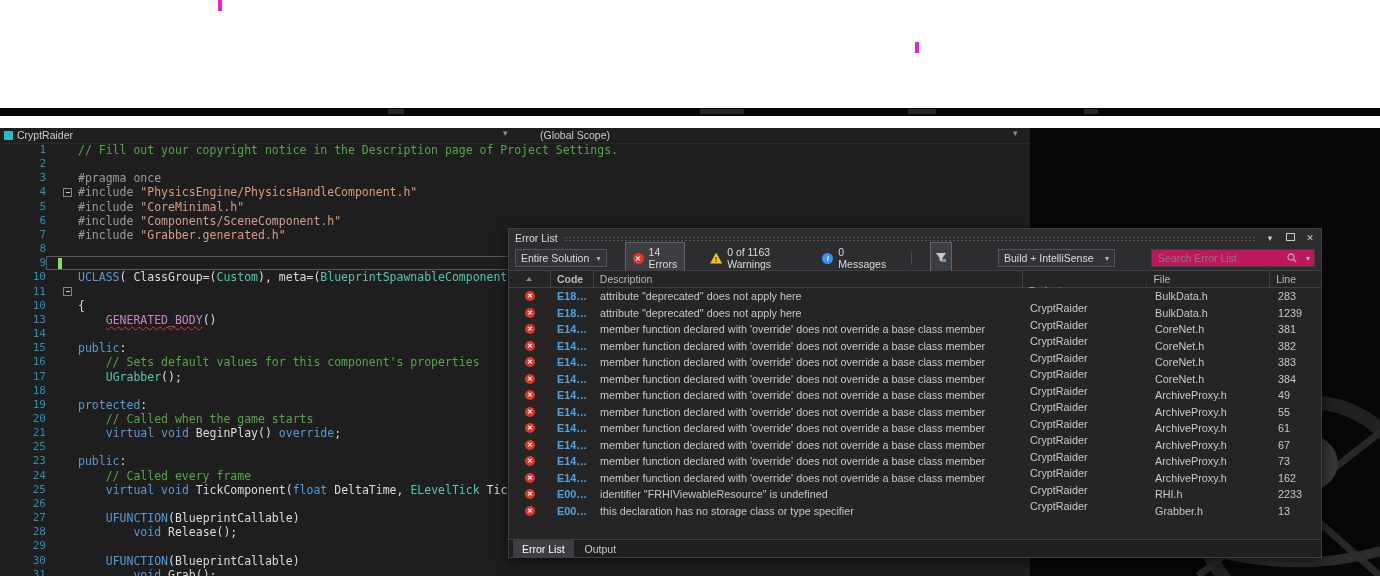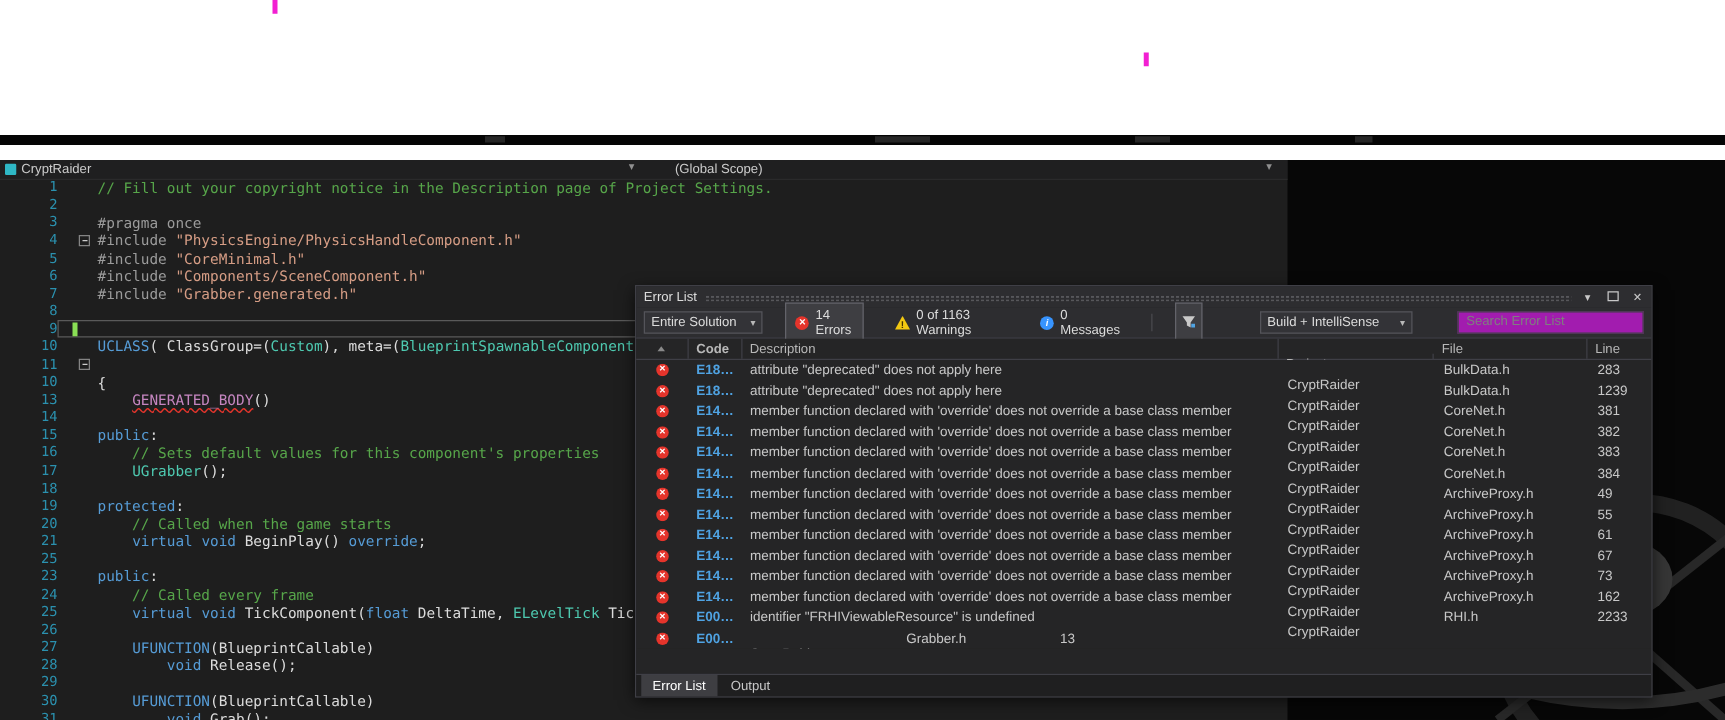--- a/index.html
+++ b/index.html
@@ -68,22 +68,22 @@
   .ico-err{width:11px;height:11px;border-radius:50%;background:#E5342B;color:#fff;font-size:7px;
            font-weight:bold;display:flex;align-items:center;justify-content:center;line-height:1;flex:none;}
   .ico-err.s{width:10px;height:10px;font-size:6.5px;}
   .ico-warn{width:12px;height:11px;clip-path:polygon(50% 0,100% 100%,0 100%);background:#F2C811;
             color:#403000;font-size:8px;font-weight:bold;display:flex;align-items:flex-end;
             justify-content:center;line-height:1;flex:none;}
   .ico-info{width:11px;height:11px;border-radius:50%;background:#3794FF;color:#fff;font-size:7.5px;
             font-weight:bold;font-style:italic;display:flex;align-items:center;justify-content:center;flex:none;}
   .vsep{width:1px;height:14px;background:#4A4A4E;}
   .spacer{flex:1;}
-  .searchbox{width:164px;height:18px;display:flex;align-items:center;gap:3px;background:#a21caf;
-             border:1px solid #3F3F46;box-sizing:border-box;padding:0 4px;flex-direction:column;}
+  .searchbox{width:164px;height:18px;display:flex;align-items:center;gap:3px;background:#be185d;
+             border:1px solid #3F3F46;box-sizing:border-box;padding:0 4px;}
   .search{flex:1;min-width:0;background:transparent;border:none;outline:none;color:#C8C8C8;
           font-size:10.5px;font-family:"Liberation Sans",sans-serif;}
   .search::placeholder{color:#7F7F7F;}
 
   .ghead{height:16px;flex:none;display:flex;align-items:center;background:#252526;
          border-bottom:1px solid #3F3F46;font-size:10.5px;color:#B8B8B8;}
   .gh{height:100%;display:flex;align-items:center;padding:0 6px;border-right:1px solid #3F3F46;
       box-sizing:border-box;}
   .w-ico{width:42px;justify-content:center;}
   .w-code{width:43px;font-weight:bold;}
@@ -525,20 +525,21 @@
           <div class="gc w-desc">identifier "FRHIViewableResource" is undefined</div>
           <div class="gc w-proj">CryptRaider</div>
           <div class="gc w-file">RHI.h</div>
           <div class="gc w-line">2233</div>
         </div>
         <div class="grow">
           <div class="gc w-ico cico">
             <span class="ico-err s">✕</span>
           </div>
           <div class="gc w-code code">E0077</div>
+          <div class="gc w-desc">this declaration has no storage class or type specifier</div>
           <div class="gc w-proj">CryptRaider</div>
           <div class="gc w-file">Grabber.h</div>
           <div class="gc w-line">13</div>
         </div>
       </div>
     <div class="gfill"></div>
     <div class="ptabs" id="ptabs">
         <div class="ptab active">Error List</div>
         <div class="ptab">Output</div>
       </div>

